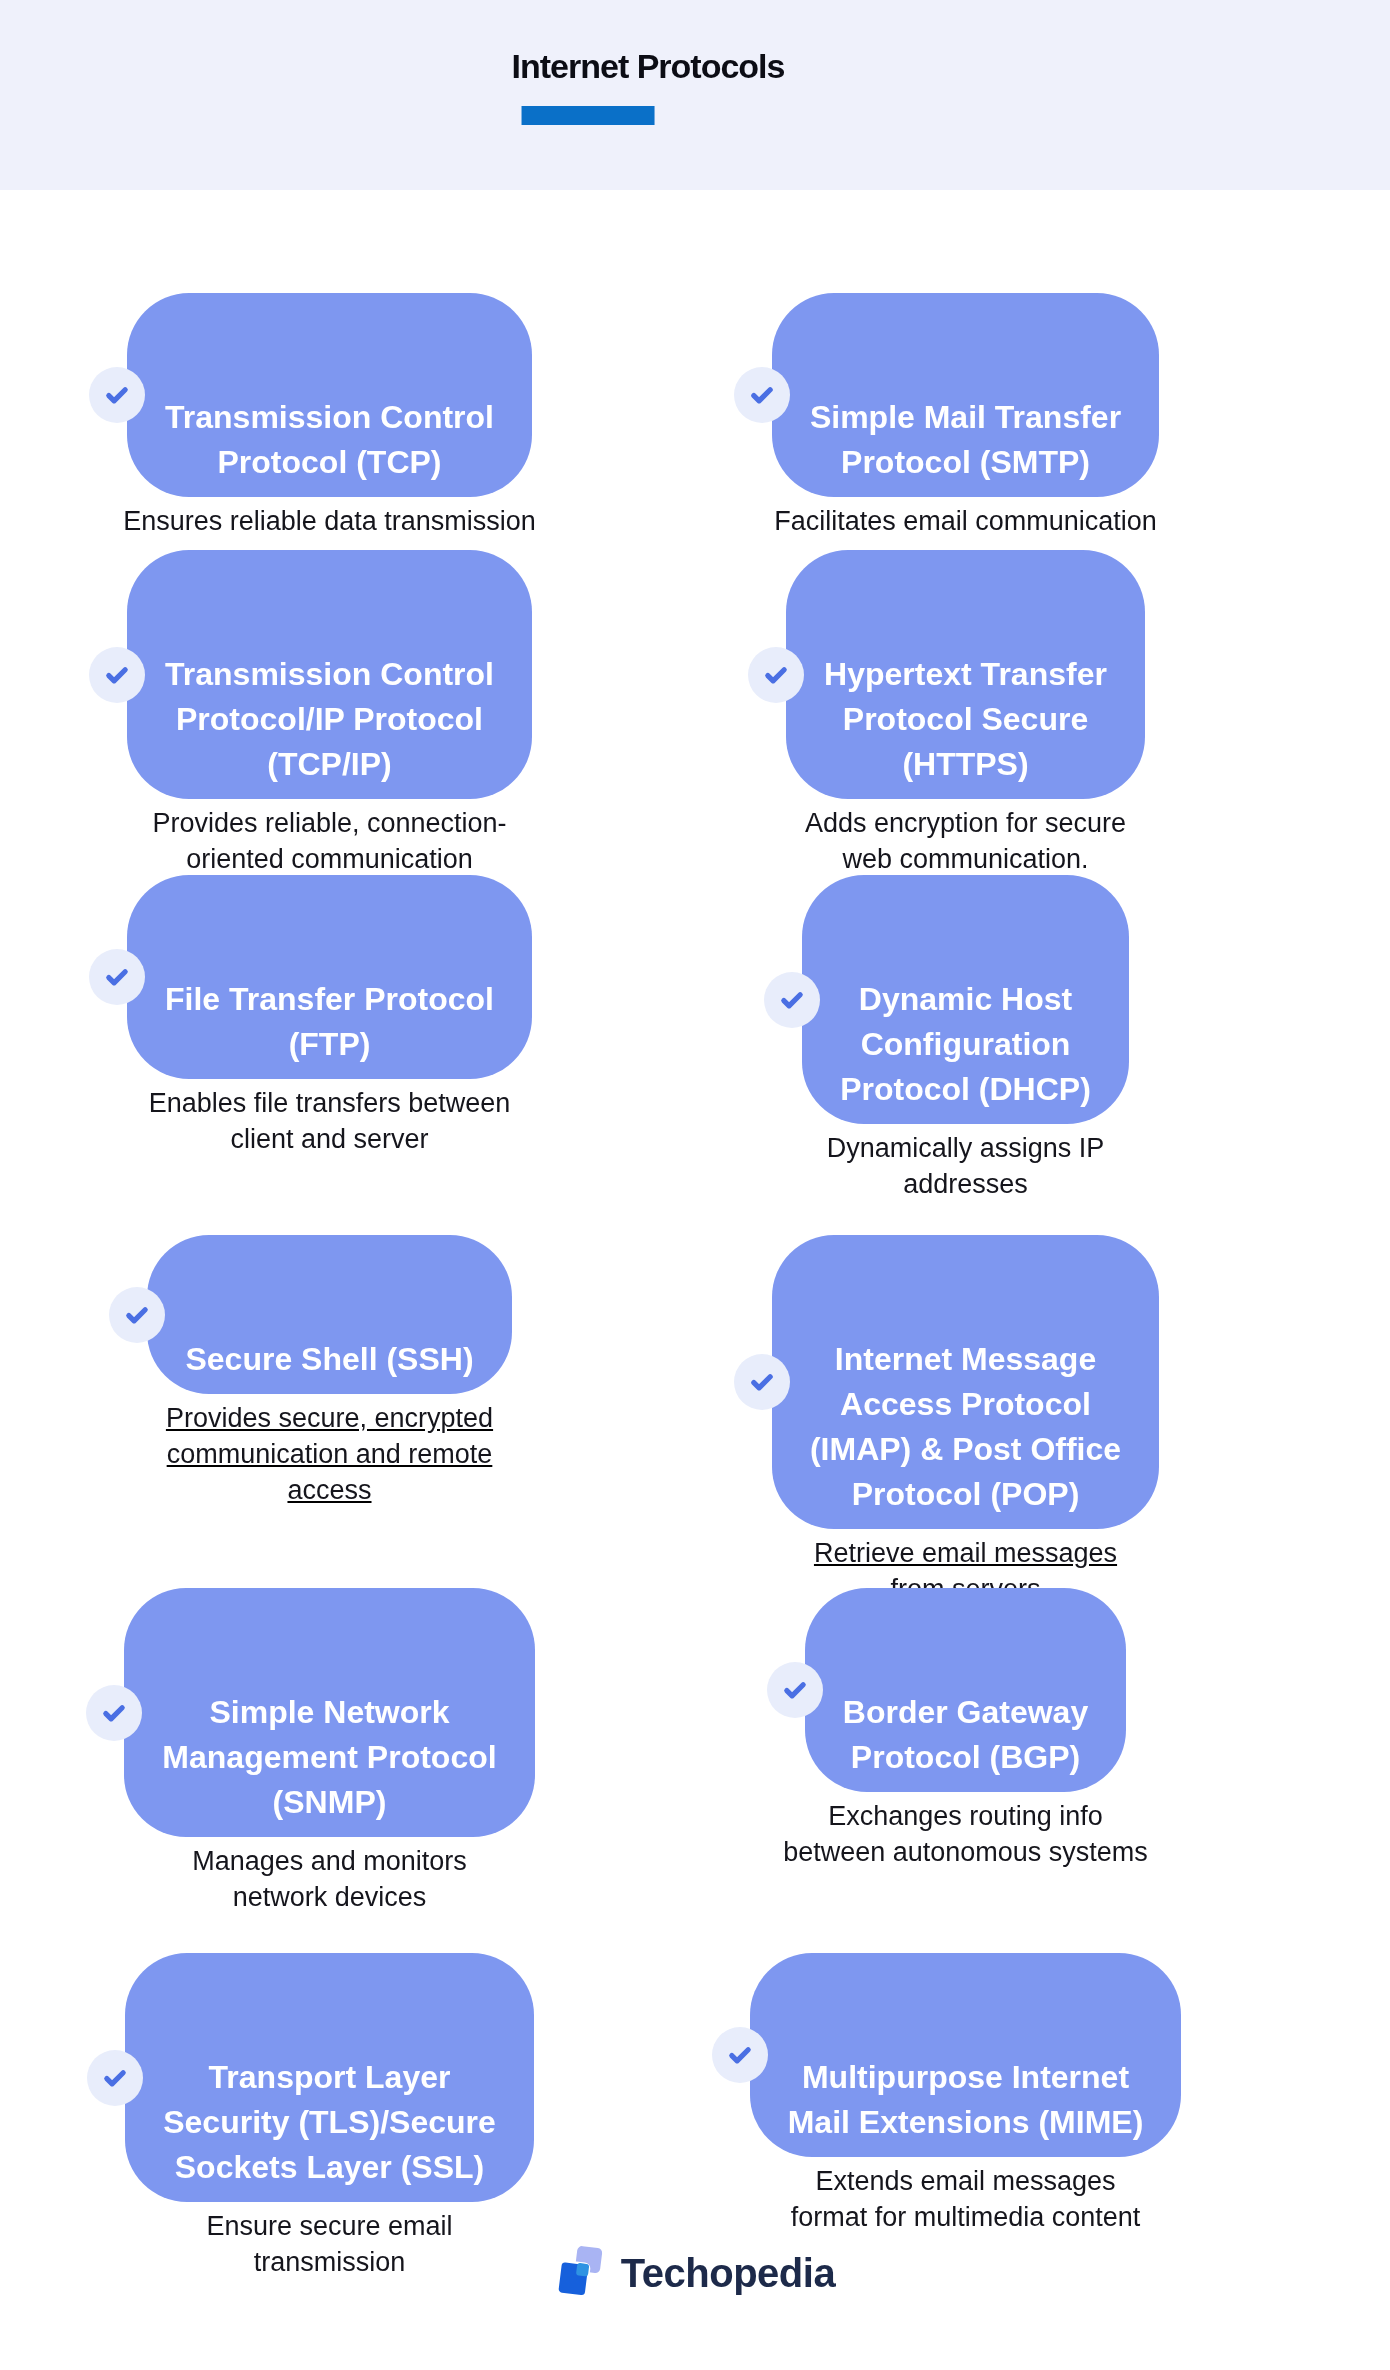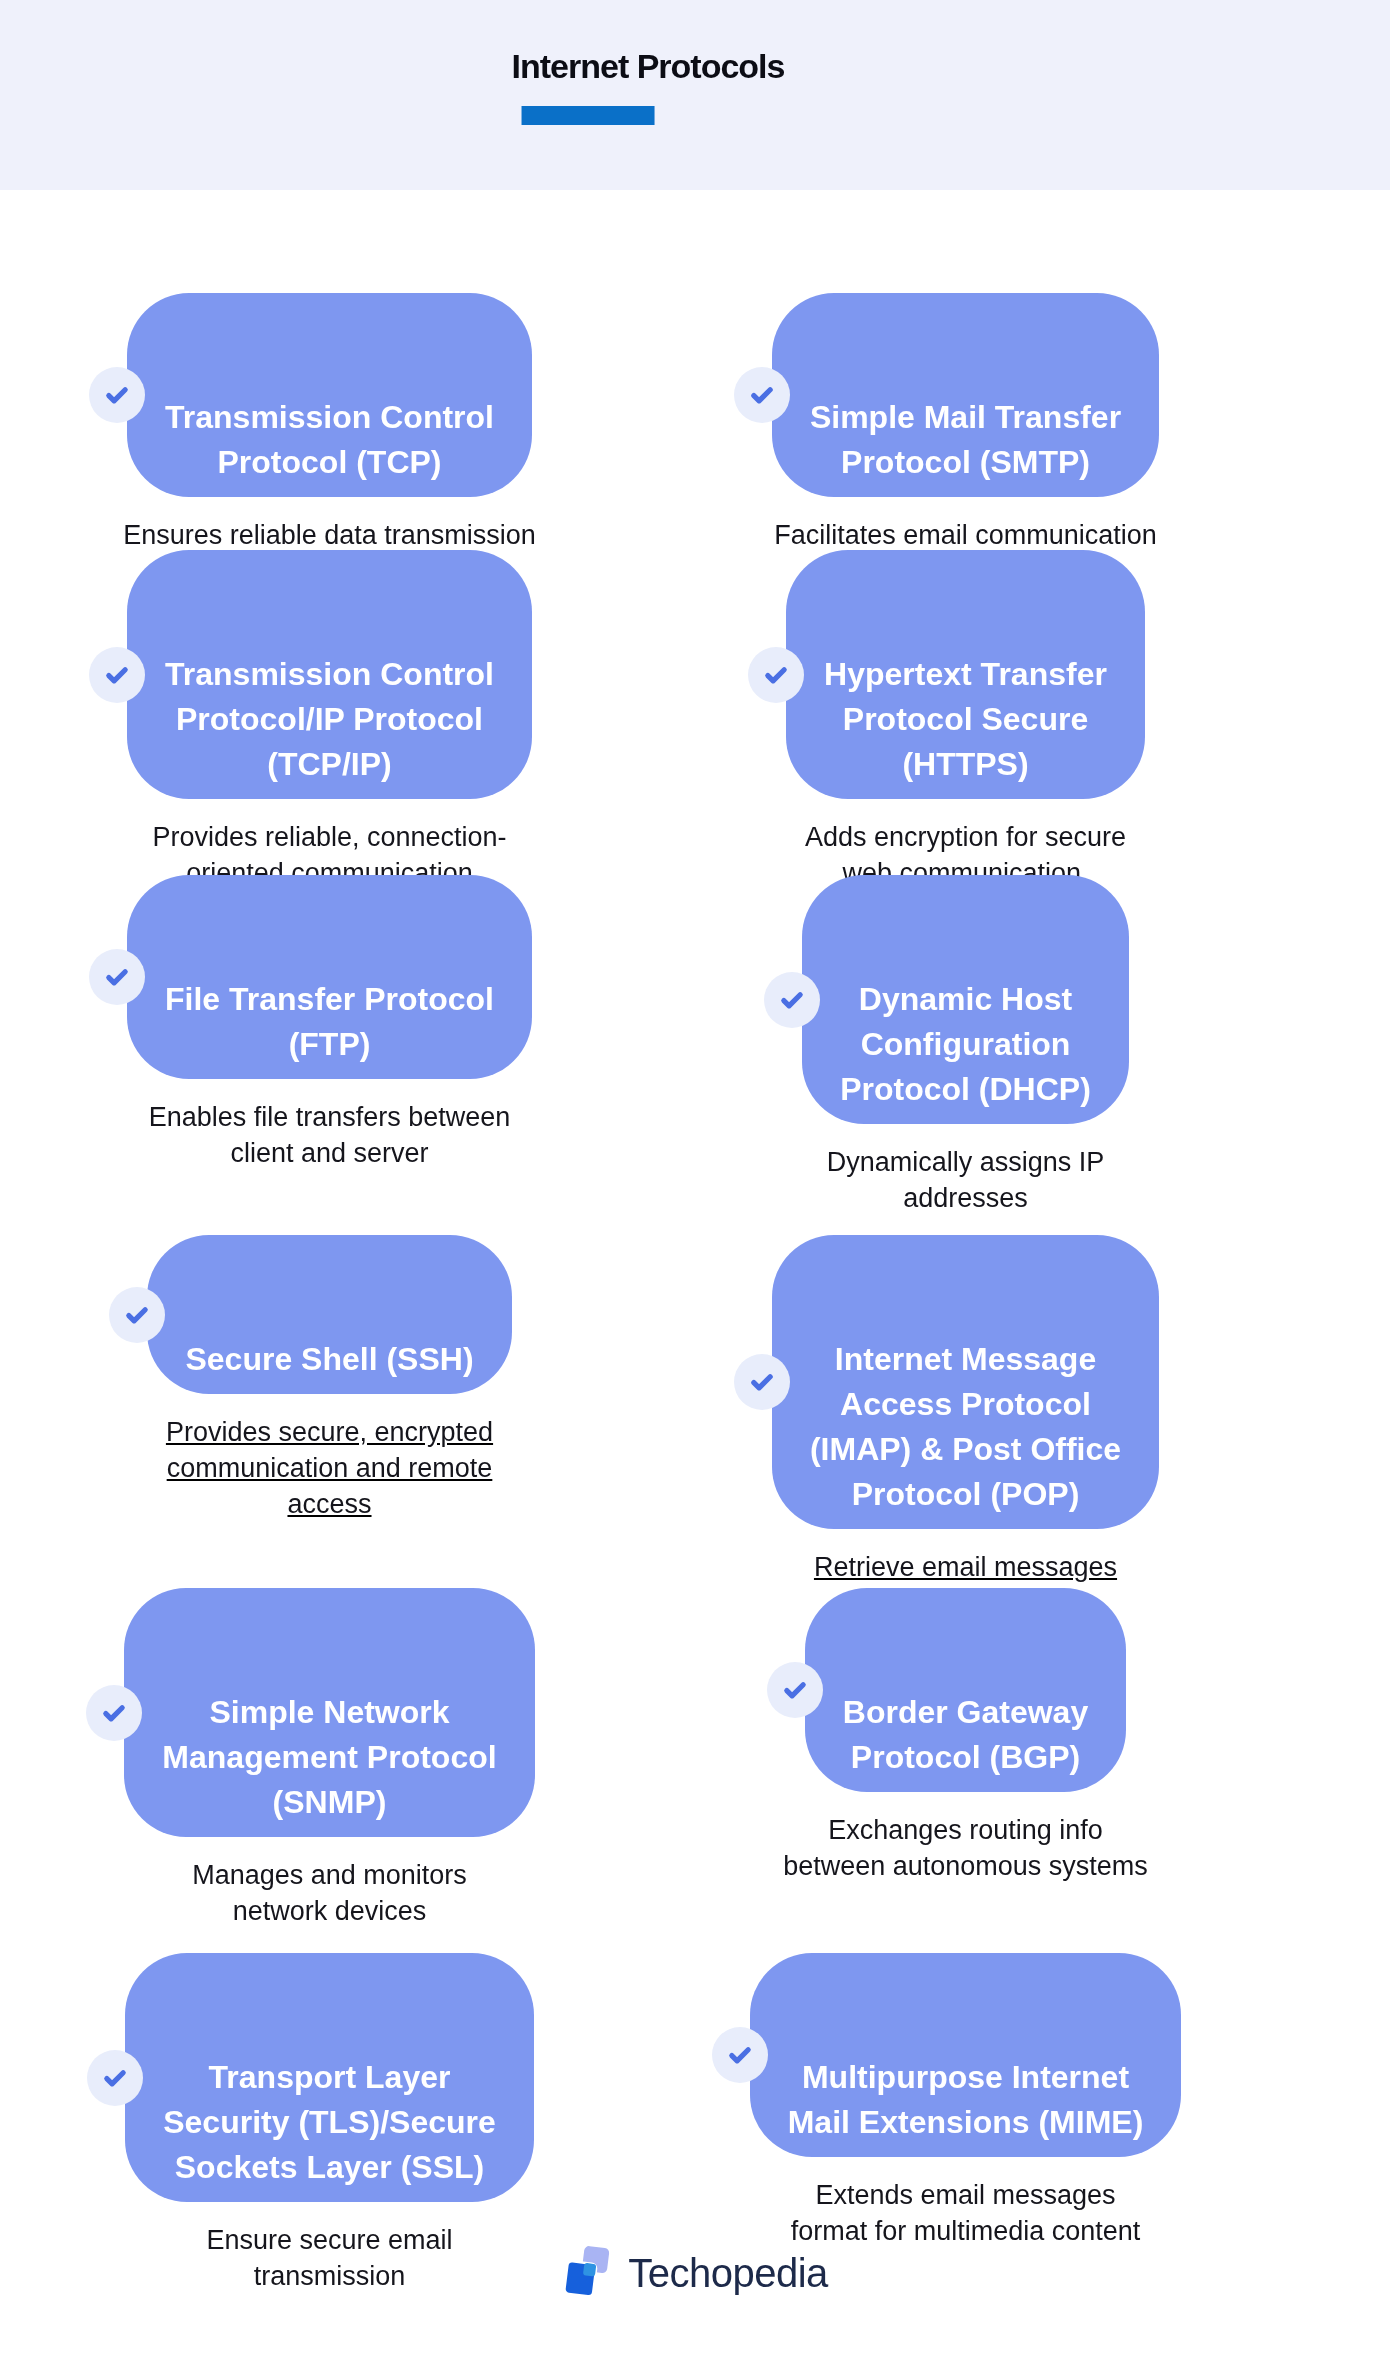--- a/index.html
+++ b/index.html
@@ -54,33 +54,33 @@
   .badge{
     position:absolute;left:-38px;top:50%;transform:translateY(-50%);
     width:56px;height:56px;border-radius:50%;
     background:var(--badge-bg);
     display:flex;align-items:center;justify-content:center;
     z-index:2;
   }
   .badge svg{width:28px;height:28px;display:block;}
   .badge svg path{stroke:var(--check);}
   .desc{
-    margin-top:20px;font-size:27px;line-height:36px;
+    margin-top:6px;font-size:27px;line-height:36px;
     color:var(--desc-color);white-space:pre-line;
   }
   .footer{
     position:absolute;top:2238px;left:0;width:1390px;height:70px;
     display:flex;align-items:center;justify-content:center;gap:14px;
   }
   .logo{width:52px;height:58px;}
   .logo .logo-a{fill:var(--logo-light);}
   .logo .logo-b{fill:var(--logo-blue);}
   .logo .logo-c{fill:var(--logo-mid);}
   .brand{
-    font-size:40px;font-weight:400;color:var(--brand-text);
+    font-size:40px;font-weight:700;color:var(--brand-text);
     letter-spacing:-0.5px;
   }
 </style>
 </head>
 <body>
 
 <div class="header">
   <div class="title-wrap">
     <div class="page-title">Internet Protocols</div>
     <div class="title-underline"></div>

